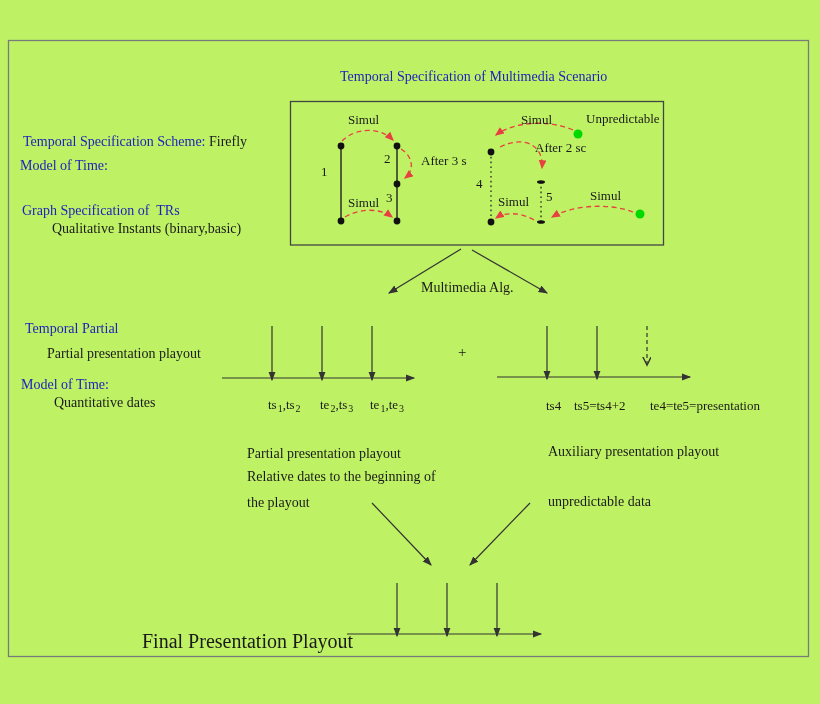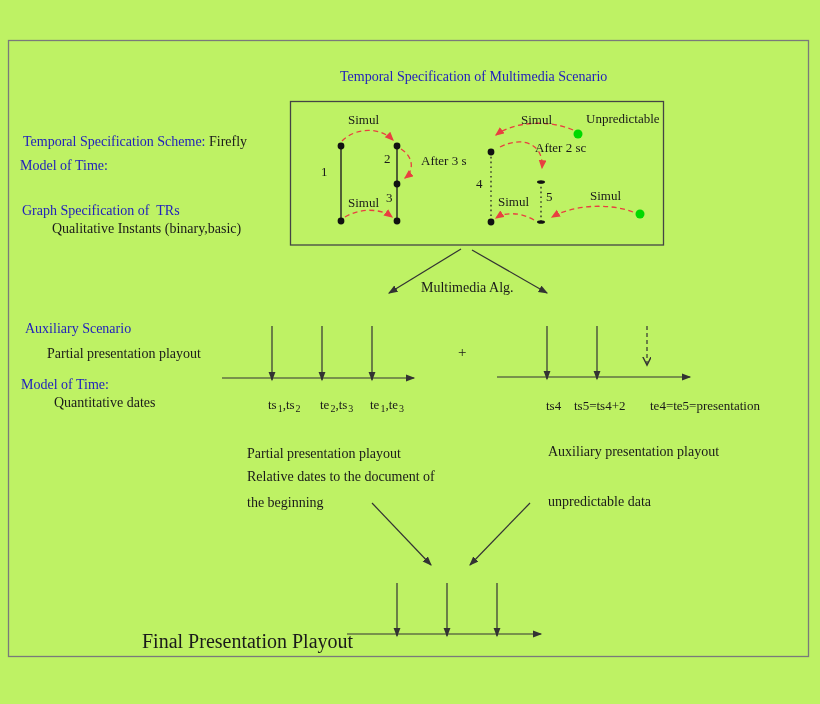--- a/index.html
+++ b/index.html
@@ -117,37 +117,37 @@
   <div class="t small" style="left:521px;top:113px;">Simul</div>
   <div class="t small" style="left:586px;top:112px;">Unpredictable</div>
   <div class="t small" style="left:535px;top:141px;text-align:center;">After 2 sc</div>
   <div class="t small" style="left:476px;top:177px;">4</div>
   <div class="t small" style="left:546px;top:190px;">5</div>
   <div class="t small" style="left:498px;top:195px;">Simul</div>
   <div class="t small" style="left:590px;top:189px;">Simul</div>
 
   <div class="t" style="left:421px;top:280px;">Multimedia Alg.</div>
 
-  <div class="t blue" style="left:25px;top:321px;">Auxiliary Scenario</div>
+  <div class="t blue" style="left:25px;top:321px;">Temporal Partial</div>
   <div class="t" style="left:47px;top:346px;">Partial presentation playout</div>
   <div class="t blue" style="left:21px;top:377px;">Model of Time:</div>
   <div class="t" style="left:39px;top:395px;margin-left:15px;">Quantitative dates</div>
 
   <div class="t plus" style="left:458px;top:344px;">+</div>
 
   <div class="t small" style="left:268px;top:398px;"><span>ts</span><span class="sub">1</span><span>,ts</span><span class="sub">2</span></div>
   <div class="t small" style="left:320px;top:398px;"><span>te</span><span class="sub">2</span><span>,ts</span><span class="sub">3</span></div>
   <div class="t small" style="left:370px;top:398px;"><span>te</span><span class="sub">1</span><span>,te</span><span class="sub">3</span></div>
 
   <div class="t small" style="left:546px;top:399px;">ts4</div>
   <div class="t small" style="left:574px;top:399px;">ts5=ts4+2</div>
   <div class="t small" style="left:650px;top:399px;">te4=te5=presentation</div>
 
   <div class="t" style="left:247px;top:446px;">Partial presentation playout</div>
-  <div class="t" style="left:247px;top:469px;">Relative dates to the document of</div>
-  <div class="t" style="left:247px;top:495px;">the beginning</div>
+  <div class="t" style="left:247px;top:469px;">Relative dates to the beginning of</div>
+  <div class="t" style="left:247px;top:495px;">the playout</div>
 
   <div class="t" style="left:548px;top:444px;">Auxiliary presentation playout</div>
   <div class="t" style="left:548px;top:494px;">unpredictable data</div>
 
   <div class="t" style="left:142px;top:630px;font-size:20px;">Final Presentation Playout</div>
 
 </div>
 
 </body></html>

